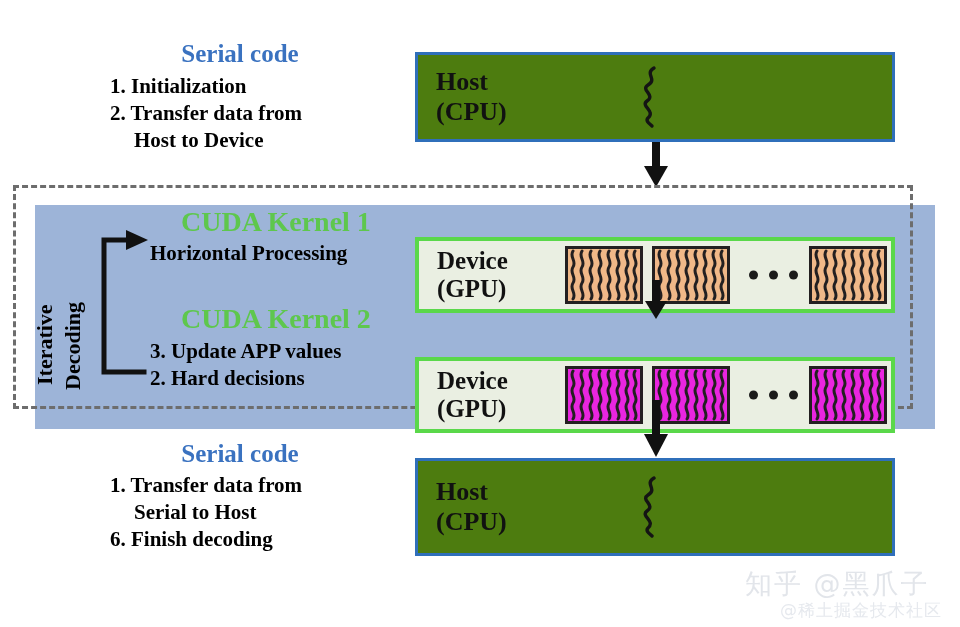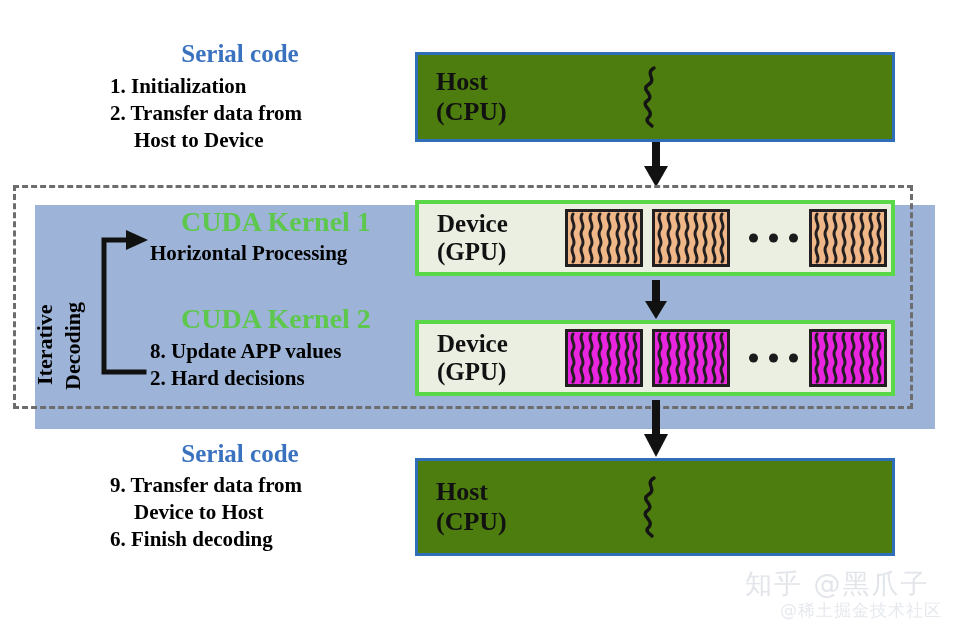--- a/index.html
+++ b/index.html
@@ -52,20 +52,21 @@
   
   .hostbox{
     background:#4d7c0f;
     border:3px solid #2f6fba;
     box-sizing:border-box;
   }
   .devbox{
     background:#eaefe2;
     border:4px solid #5ad84a;
     box-sizing:border-box;
+    margin-top:37px;
   }
   .boxlabel{
     position:absolute;
     left:18px;
     top:50%;
     transform:translateY(-50%);
     font-weight:bold;
     font-size:26px;
     line-height:30px;
     color:#111;
@@ -256,21 +257,21 @@
 
   <div class="abs" style="left:641px;top:280px;">
     <svg width="30" height="40" viewBox="0 0 30 40">
       <path d="M15 0 L15 24" stroke="#111" stroke-width="8" fill="none"></path>
       <path d="M15 39 L4 21 L26 21 Z" fill="#111"></path>
     </svg>
   </div>
 
   <div class="abs kernel-title" style="left:155px;top:305px;width:242px;">CUDA Kernel 2</div>
   <div class="abs steps" style="left:150px;top:338px;">
-    <span class="ln">8. Update APP values</span>
+    <span class="ln">3. Update APP values</span>
     <span class="ln">2. Hard decisions</span>
   </div>
 
   <div class="abs devbox" style="left:415px;top:320px;width:480px;height:76px;">
     <div class="boxlabel" style="font-size:25px;line-height:28px;">
       <span>Device</span>
       <span>(GPU)</span>
     </div>
 
     <div class="tblock magenta" style="left:146px;width:78px;height:58px;">
@@ -328,22 +329,22 @@
   <div class="abs" style="left:641px;top:400px;">
     <svg width="30" height="58" viewBox="0 0 30 58">
       <path d="M15 0 L15 38" stroke="#111" stroke-width="8" fill="none"></path>
       <path d="M15 57 L3 34 L27 34 Z" fill="#111"></path>
     </svg>
   </div>
 
   <div class="abs serial-title" style="left:110px;top:440px;width:260px;">Serial code</div>
 
   <div class="abs steps" style="left:110px;top:472px;">
-    <span class="ln">9. Transfer data from</span>
-    <span class="ln ind">Device to Host</span>
+    <span class="ln">1. Transfer data from</span>
+    <span class="ln ind">Serial to Host</span>
     <span class="ln">6. Finish decoding</span>
   </div>
 
   <div class="abs hostbox" style="left:415px;top:458px;width:480px;height:98px;">
     <div class="boxlabel">
       <span>Host</span>
       <span>(CPU)</span>
     </div>
     <div class="hostthread" style="left:222px;">
       <svg width="22" height="62" viewBox="0 0 22 62">

